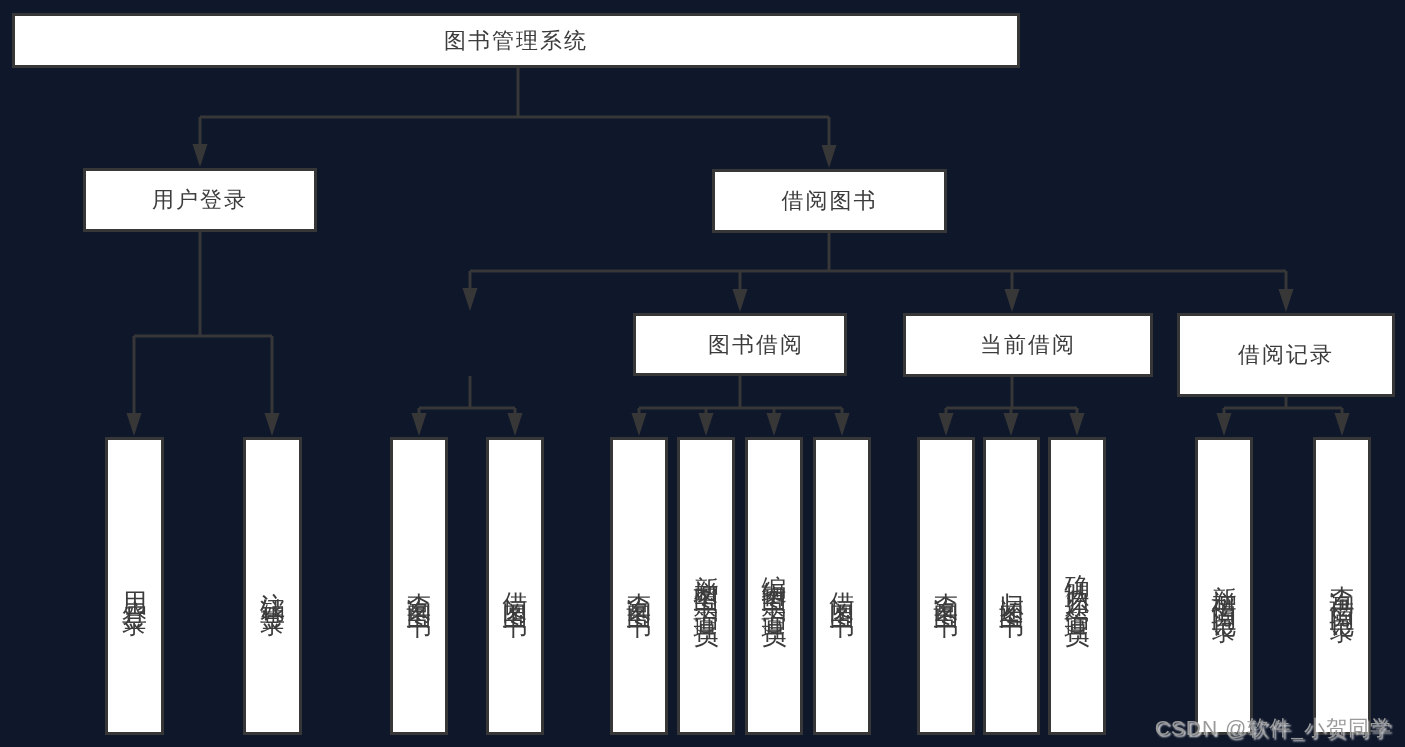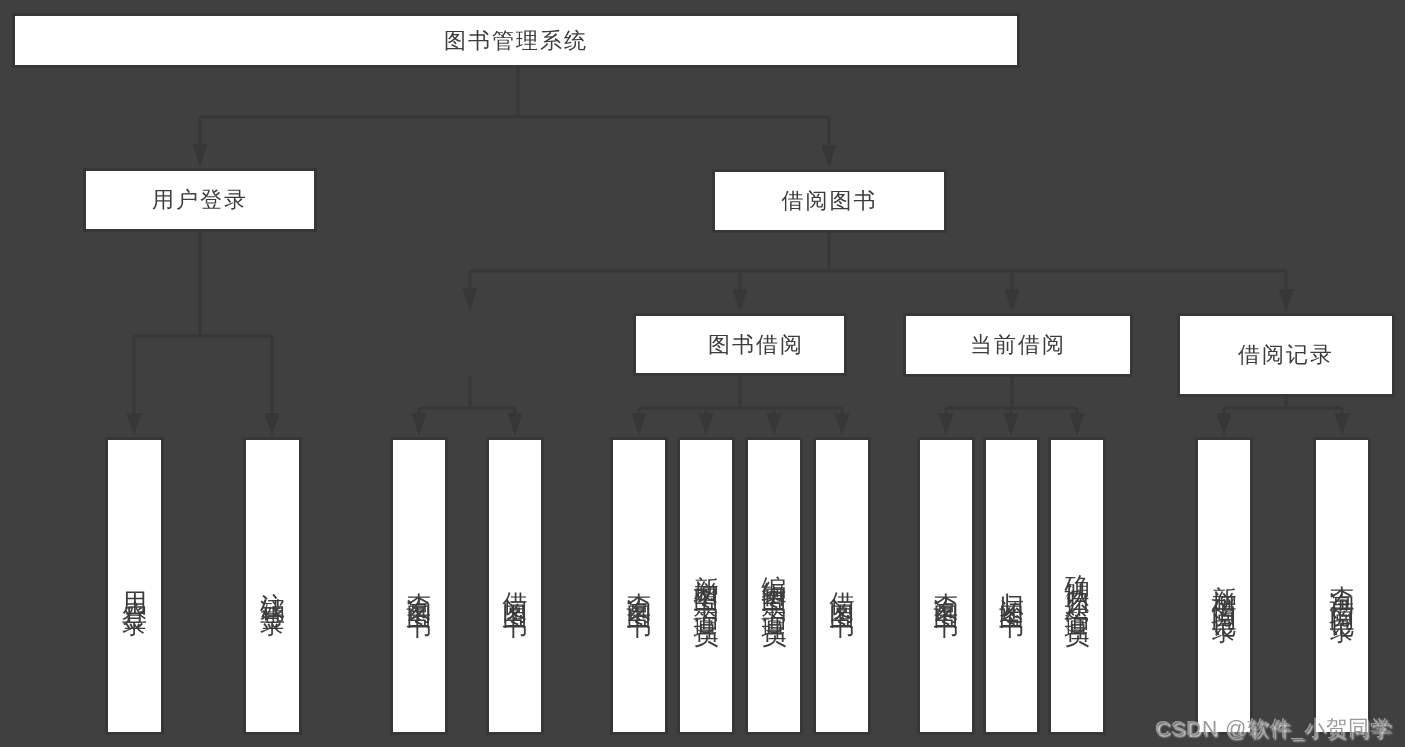--- a/index.html
+++ b/index.html
@@ -4,21 +4,21 @@
 <style>
   html, body {
     margin: 0;
     padding: 0;
     background: #ffffff;
   }
   .canvas {
     position: relative;
     width: 1405px;
     height: 747px;
-    background: #404040;
+    background: #0f172a;
     font-family: "Liberation Sans", "DejaVu Sans", sans-serif;
     color: #3c3c3c;
     overflow: hidden;
   }
   .connectors {
     position: absolute;
     left: 0;
     top: 0;
     width: 1405px;
     height: 747px;
@@ -126,21 +126,21 @@
   <div class="node hnode" style="left:83px; top:168px; width:234px; height:64px;">
     <span class="label">用户登录</span>
   </div>
   <div class="node hnode" style="left:712px; top:169px; width:235px; height:64px;">
     <span class="label">借阅图书</span>
   </div>
 
   <div class="node hnode" style="left:633px; top:313px; width:214px; height:63px;padding-left:32px;">
     <span class="label">图书借阅</span>
   </div>
-  <div class="node hnode" style="left:903px; top:313px; width:230px; height:64px;">
+  <div class="node hnode" style="left:903px; top:313px; width:250px; height:64px;">
     <span class="label">当前借阅</span>
   </div>
   <div class="node hnode" style="left:1177px; top:313px; width:218px; height:84px;">
     <span class="label">借阅记录</span>
   </div>
 
   <div class="node vnode" style="left:105px; width:59px;">
     <span class="label">用户登录</span>
   </div>
   <div class="node vnode" style="left:243px; width:59px;">

